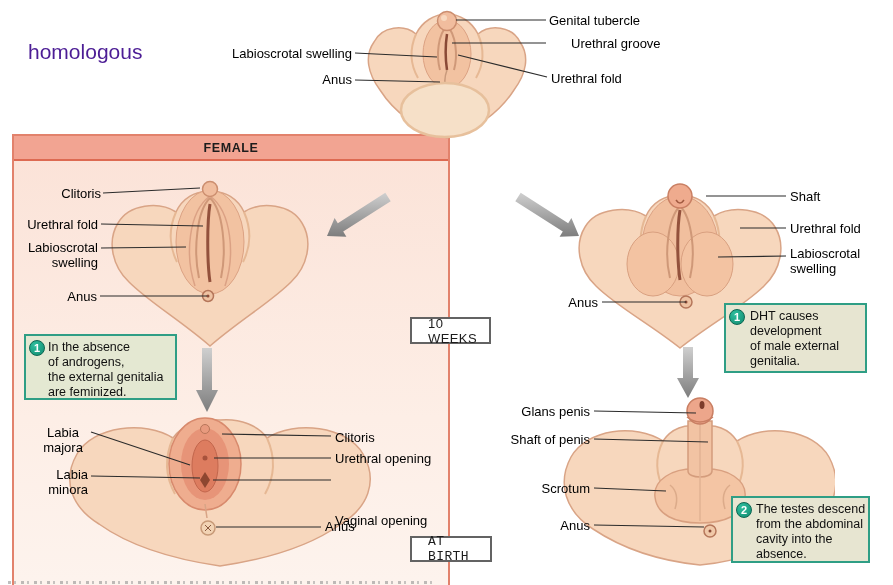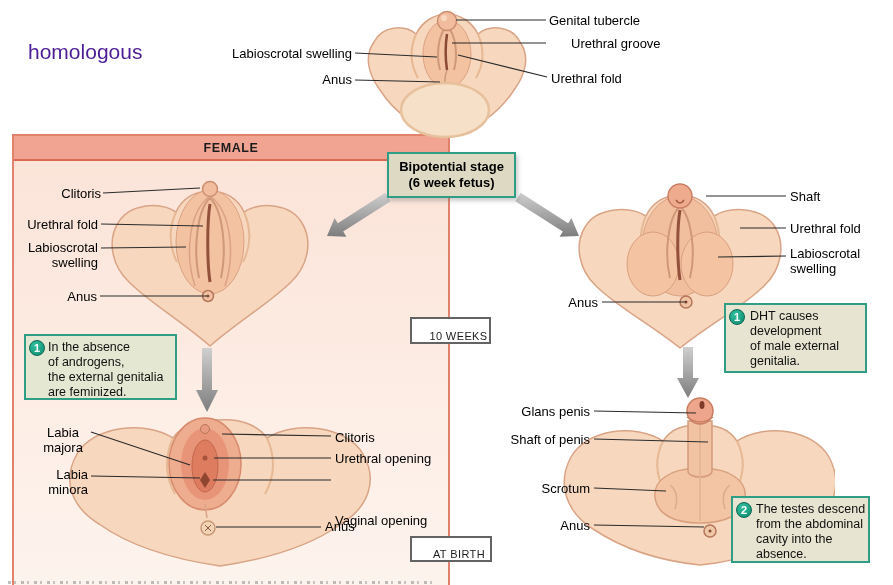--- a/index.html
+++ b/index.html
@@ -19,21 +19,21 @@
   
   .label{position:absolute;font-size:13px;line-height:15px;color:#000;white-space:nowrap;z-index:6;}
   .wrap{white-space:normal;}
   .r{text-align:right;}
   .gray-note{position:absolute;left:28px;top:40px;font-size:21px;color:#4c1d95;z-index:6;}
   
   .bipo{position:absolute;left:387px;top:152px;width:129px;height:46px;background:#ded9c3;
     border:2px solid #2f9e85;box-sizing:border-box;text-align:center;font-weight:bold;font-size:13px;
     line-height:16px;padding-top:5px;z-index:7;box-shadow:2px 3px 4px rgba(110,110,110,.35);}
   .marker{position:absolute;background:#fff;border:2px solid #636363;box-sizing:border-box;
-    display:flex;align-items:flex-end;justify-content:center;font-size:11px;color:#1c1c1c;
+    display:flex;align-items:center;justify-content:center;font-size:13px;color:#1c1c1c;
     letter-spacing:.4px;z-index:7;padding-left:16px;}
   
   .callout{position:absolute;background:#e7e5d1;border:2px solid #2f9e85;box-sizing:border-box;
     font-size:12.5px;line-height:15px;color:#101010;padding:4px 3px 3px 22px;z-index:7;}
   .callout .line{white-space:nowrap;}
   .num-circle{position:absolute;left:3px;top:4px;width:16px;height:16px;border-radius:50%;
     background:radial-gradient(circle at 35% 30%,#2fbf9e,#118b70);border:1px solid #0c6752;
     color:#fff;font-size:11px;font-weight:bold;display:flex;align-items:center;justify-content:center;
     box-sizing:border-box;}
   .co-female{left:24px;top:334px;width:153px;height:66px;background:#e4e8d2;}
@@ -164,29 +164,25 @@
       <line x1="594" y1="439" x2="708" y2="442"></line>
       <line x1="594" y1="488" x2="666" y2="491"></line>
       <line x1="594" y1="525" x2="704" y2="527"></line>
     </g>
     <polygon fill="url(#gv)" points="385.3,192.8 337.8,223.2 334.6,218.1 327,236 346.4,236.7 343.2,231.6 390.7,201.2"></polygon>
     <polygon fill="url(#gv)" points="520.7,192.8 568.2,223.2 571.4,218.1 579,236 559.6,236.7 562.8,231.6 515.3,201.2"></polygon>
     <polygon fill="url(#gv)" points="202,348 212,348 212,390 218,390 207,412 196,390 202,390"></polygon>
     <polygon fill="url(#gv)" points="683,347 693,347 693,378 699,378 688,398 677,378 683,378"></polygon>
   </svg>
 
-  <div class="bipo">
-    <div>Bipotential stage</div>
-    <div>(6 week fetus)</div>
-  </div>
 
   <div class="marker" style="left:410px;top:317px;width:81px;height:27px;">
     <span>10 WEEKS</span>
   </div>
-  <div class="marker" style="left:410px;top:536px;width:82px;height:26px;">
+  <div class="marker" style="left:410px;top:536px;width:82px;height:26px;font-family:Liberation Mono, monospace;">
     <span>AT BIRTH</span>
   </div>
 
   <div class="label" style="left:549px;top:13px;">Genital tubercle</div>
   <div class="label" style="left:549px;top:36px;margin-left:22px;">Urethral groove</div>
   <div class="label" style="left:551px;top:71px;">Urethral fold</div>
   <div class="label r" style="left:217px;top:46px;width:135px;">Labioscrotal swelling</div>
   <div class="label r" style="left:310px;top:72px;width:42px;">Anus</div>
 
   <div class="label r" style="left:55px;top:186px;width:46px;">Clitoris</div>

